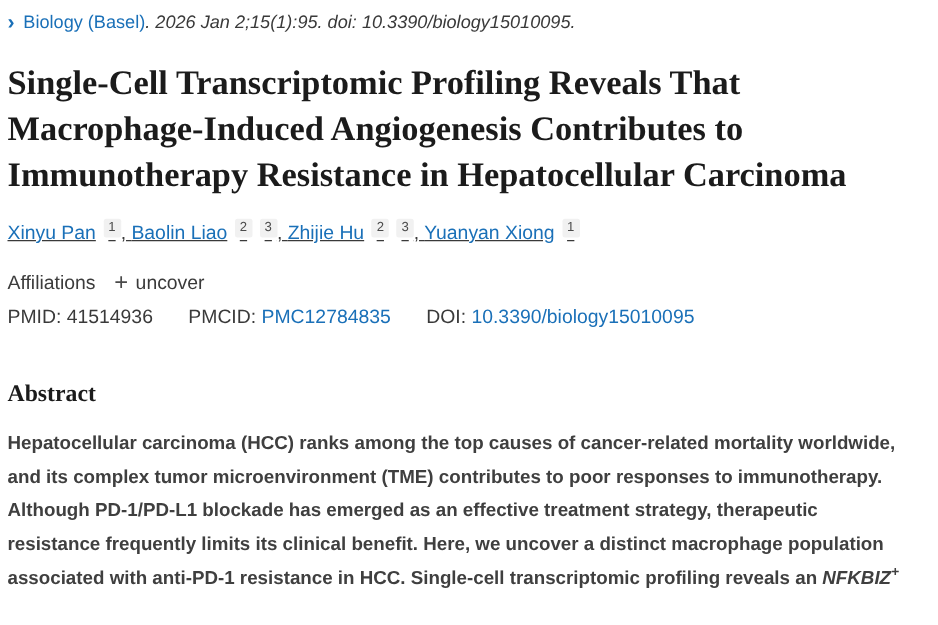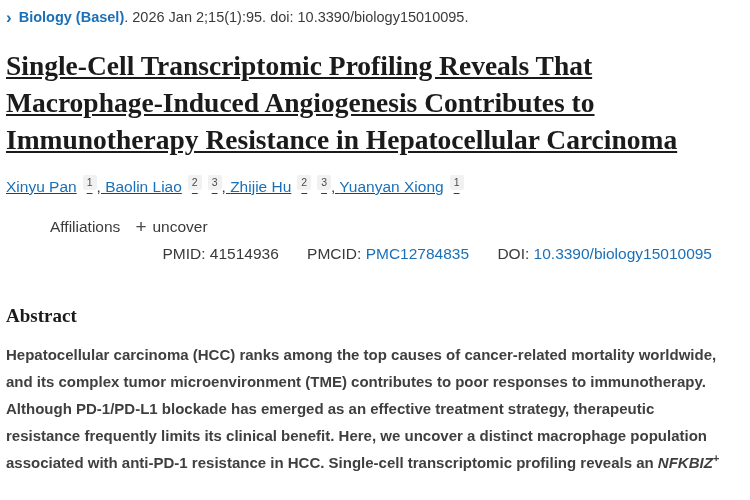--- a/index.html
+++ b/index.html
@@ -29,34 +29,32 @@
     font-size: 17px;
     font-weight: 600;
     margin-right: 7px;
     vertical-align: -1px;
     display: inline-block;
   }
   .journal-link {
     color: #1a70b8;
     text-decoration: none;
     cursor: pointer;
-    font-weight: bold;
   }
-  .citation { color: #3a3a3a; }
+  .citation { color: #3a3a3a; font-style: italic; }
 
   
   .title {
     font-family: "Liberation Serif", serif;
     font-size: 27.5px;
     line-height: 37px;
     font-weight: 700;
     color: #1b1b1b;
     margin: 19px 0 0 0;
     max-width: 730px;
-    text-decoration: underline;
   }
 
   
   .authors {
     margin-top: 19px;
     font-size: 15.5px;
     color: #3a3a3a;
     text-decoration: underline;
   }
   .author-link {
@@ -76,21 +74,20 @@
   }
   .author-sep { color: #3a3a3a; }
 
   
   .affil-row {
     margin-top: 21px;
     font-size: 15.5px;
     display: flex;
     align-items: center;
     gap: 15px;
-    margin-left: 44px;
   }
   .expand-btn {
     background: none;
     border: none;
     font: inherit;
     color: #3a3a3a;
     display: inline-flex;
     align-items: center;
     gap: 6px;
     padding: 0;
@@ -101,21 +98,20 @@
     font-weight: 400;
     color: #4a4a4a;
     line-height: 1;
   }
 
   
   .ids-row {
     margin-top: 9px;
     font-size: 15.5px;
     color: #3a3a3a;
-    text-align: right;
   }
   .id-item { margin-right: 24px; }
   .id-link { color: #1a70b8; text-decoration: none; cursor: pointer; }
 
   
   .abstract-heading {
     font-family: "Liberation Serif", serif;
     font-size: 19px;
     line-height: 26px;
     font-weight: 700;

